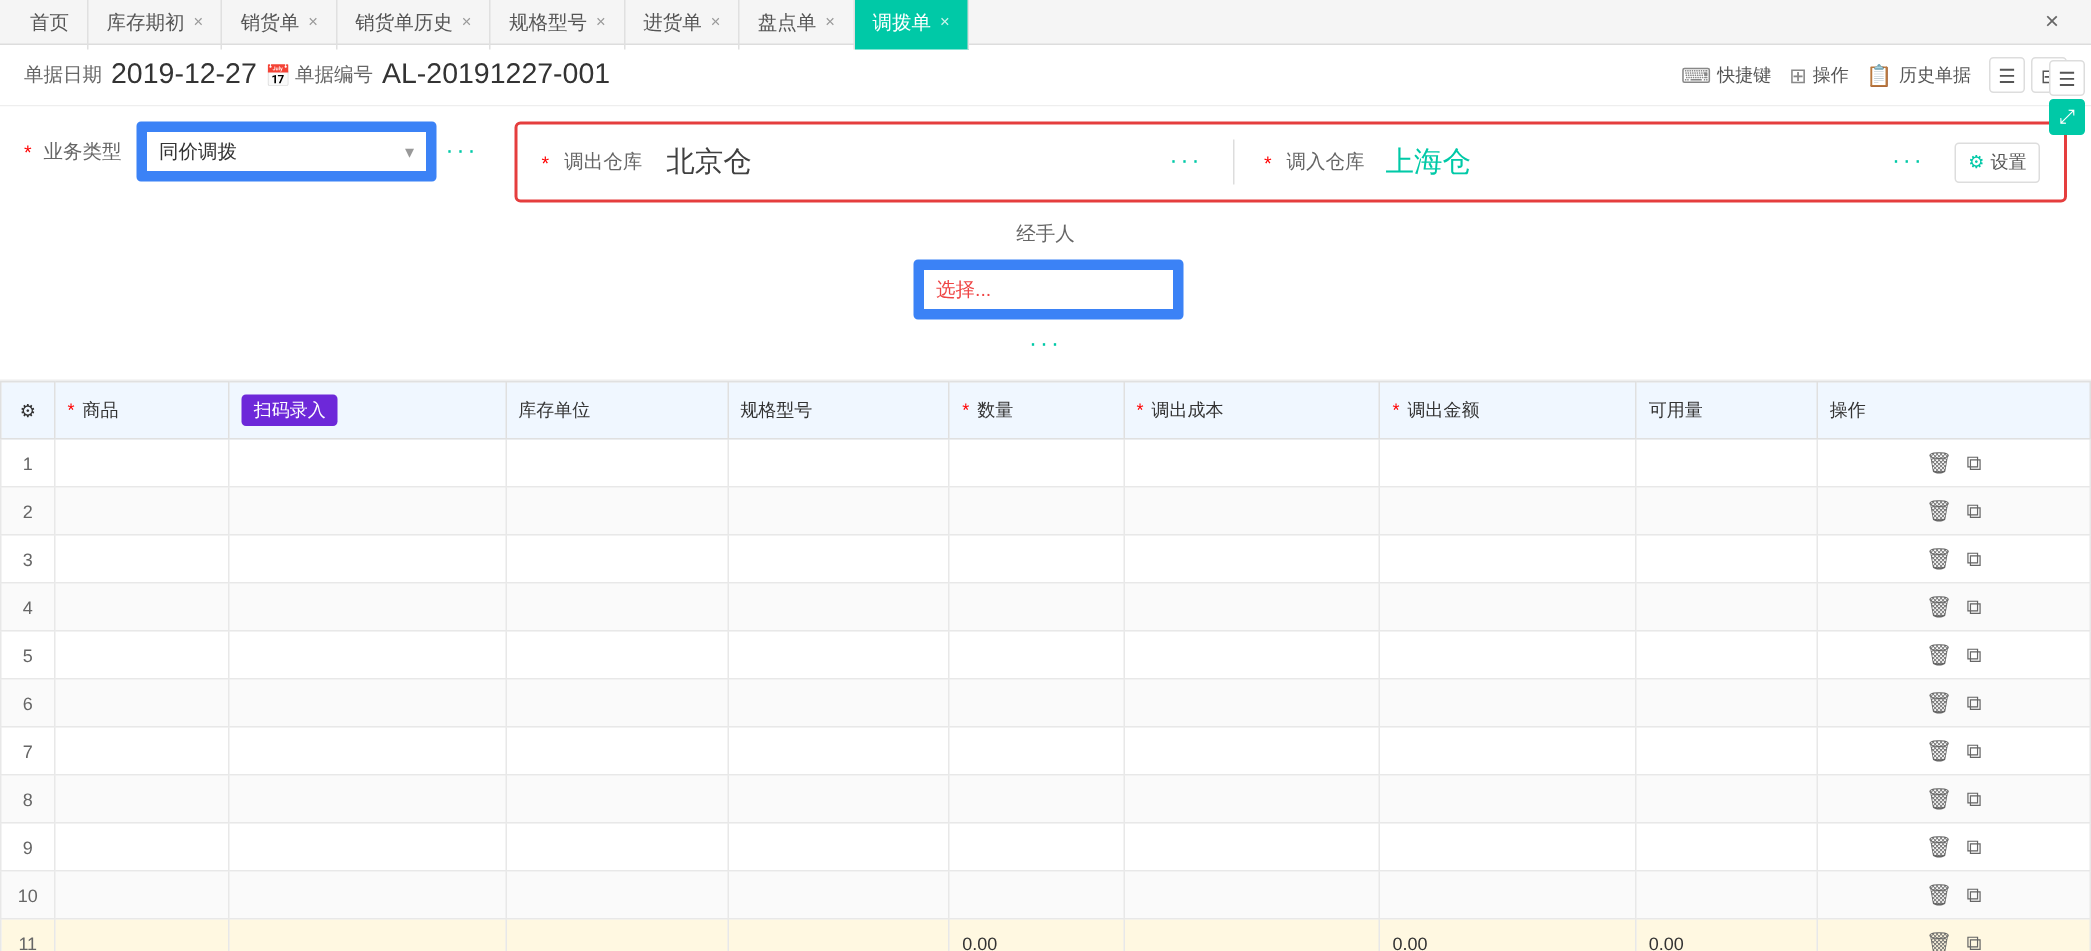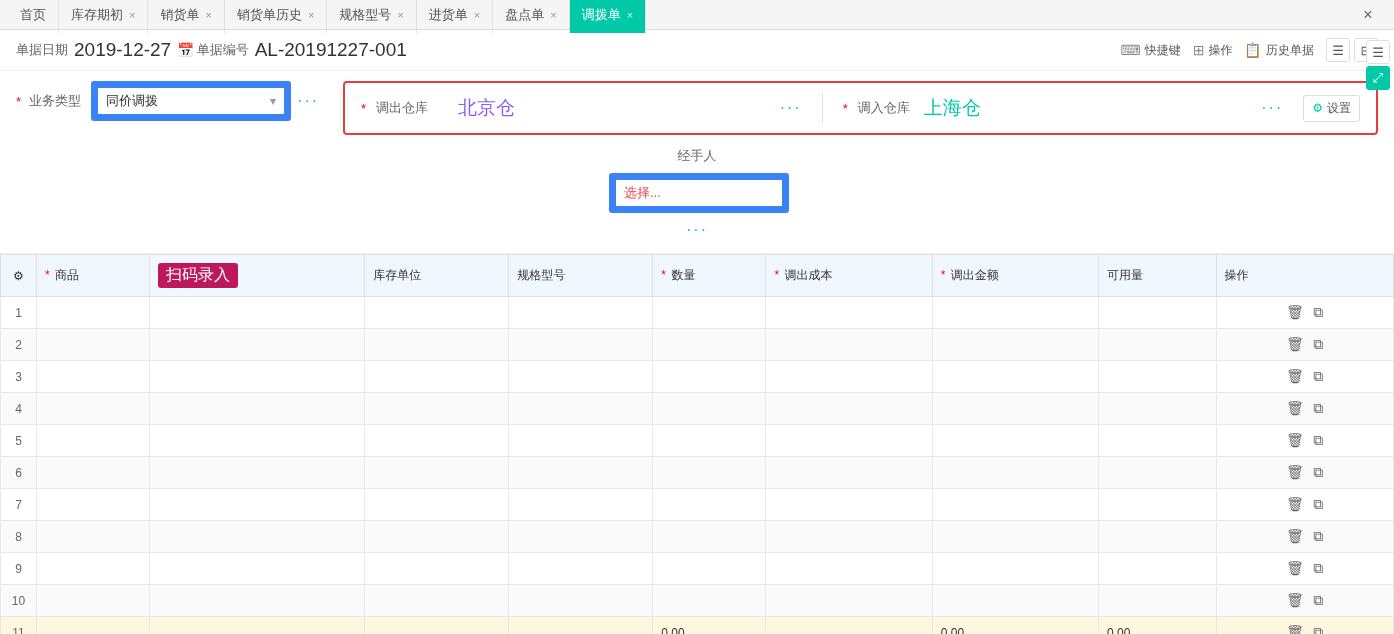--- a/index.html
+++ b/index.html
@@ -154,27 +154,27 @@
       padding: 4px 8px;
       color: #333;
     }
     .row-num { color: #666; text-align: center; width: 30px; }
     .op-cell { text-align: center; white-space: nowrap; }
     .op-icon { cursor: pointer; color: #666; font-size: 14px; margin: 0 3px; }
 
     
     .gear-col { width: 36px; text-align: center; }
     .scan-btn {
-      background: #be185d;
+      background: #6d28d9;
       color: #fff;
       border: none;
       border-radius: 3px;
       padding: 2px 8px;
       cursor: pointer;
-      font-size: 16px;
+      font-size: 12px;
       white-space: nowrap;
     }
 
     
     .right-sidebar {
       position: fixed;
       right: 0;
       top: 36px;
       display: flex;
       flex-direction: column;
@@ -299,21 +299,21 @@
         <span class="dropdown-arrow">▾</span>
       </div>
       <span class="more-btn">···</span>
     </div>
 
     <div class="highlight-section">
 
       <div class="warehouse-group">
         <span class="required-star">*</span>
         <span class="field-label">调出仓库</span>
-        <span class="field-value" style="color:#8b5cf6; margin-left:22px;">北京仓</span>
+        <span class="field-value" style="color:#404040; margin-left:8px;">北京仓</span>
         <span class="more-btn" style="margin-left:auto; color:#00c9a7;">···</span>
       </div>
 
       <div class="warehouse-divider"></div>
 
       <div class="warehouse-group">
         <span class="required-star">*</span>
         <span class="field-label">调入仓库</span>
         <span class="field-value" style="color:#00c9a7; margin-left:6px;">上海仓</span>
         <span class="more-btn" style="margin-left:auto; color:#00c9a7;">···</span>

